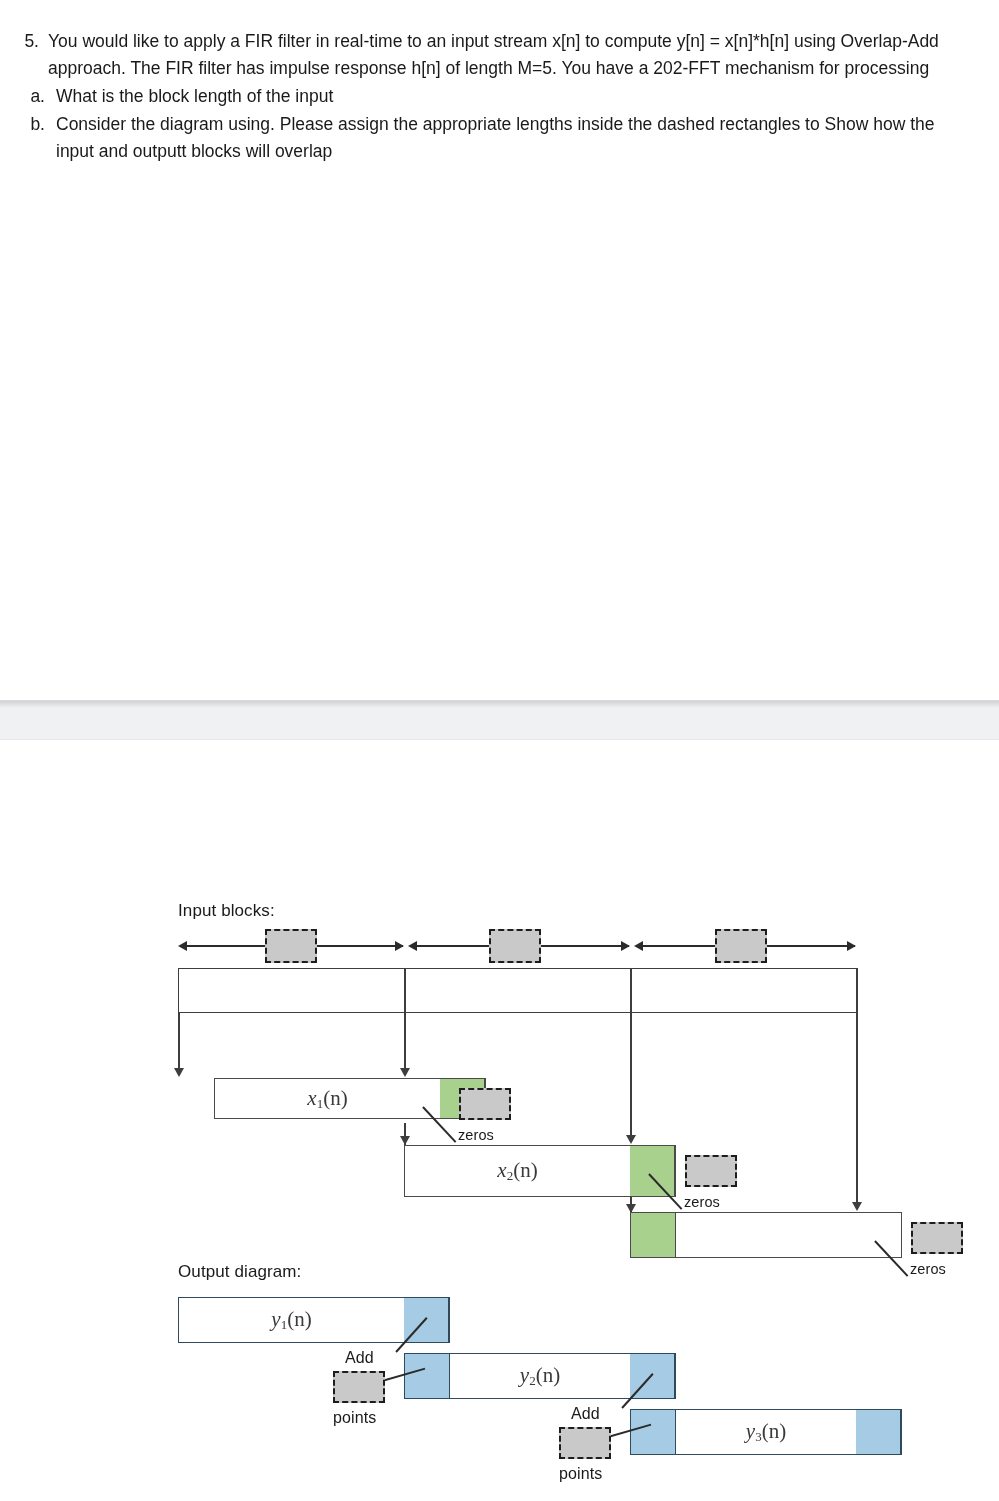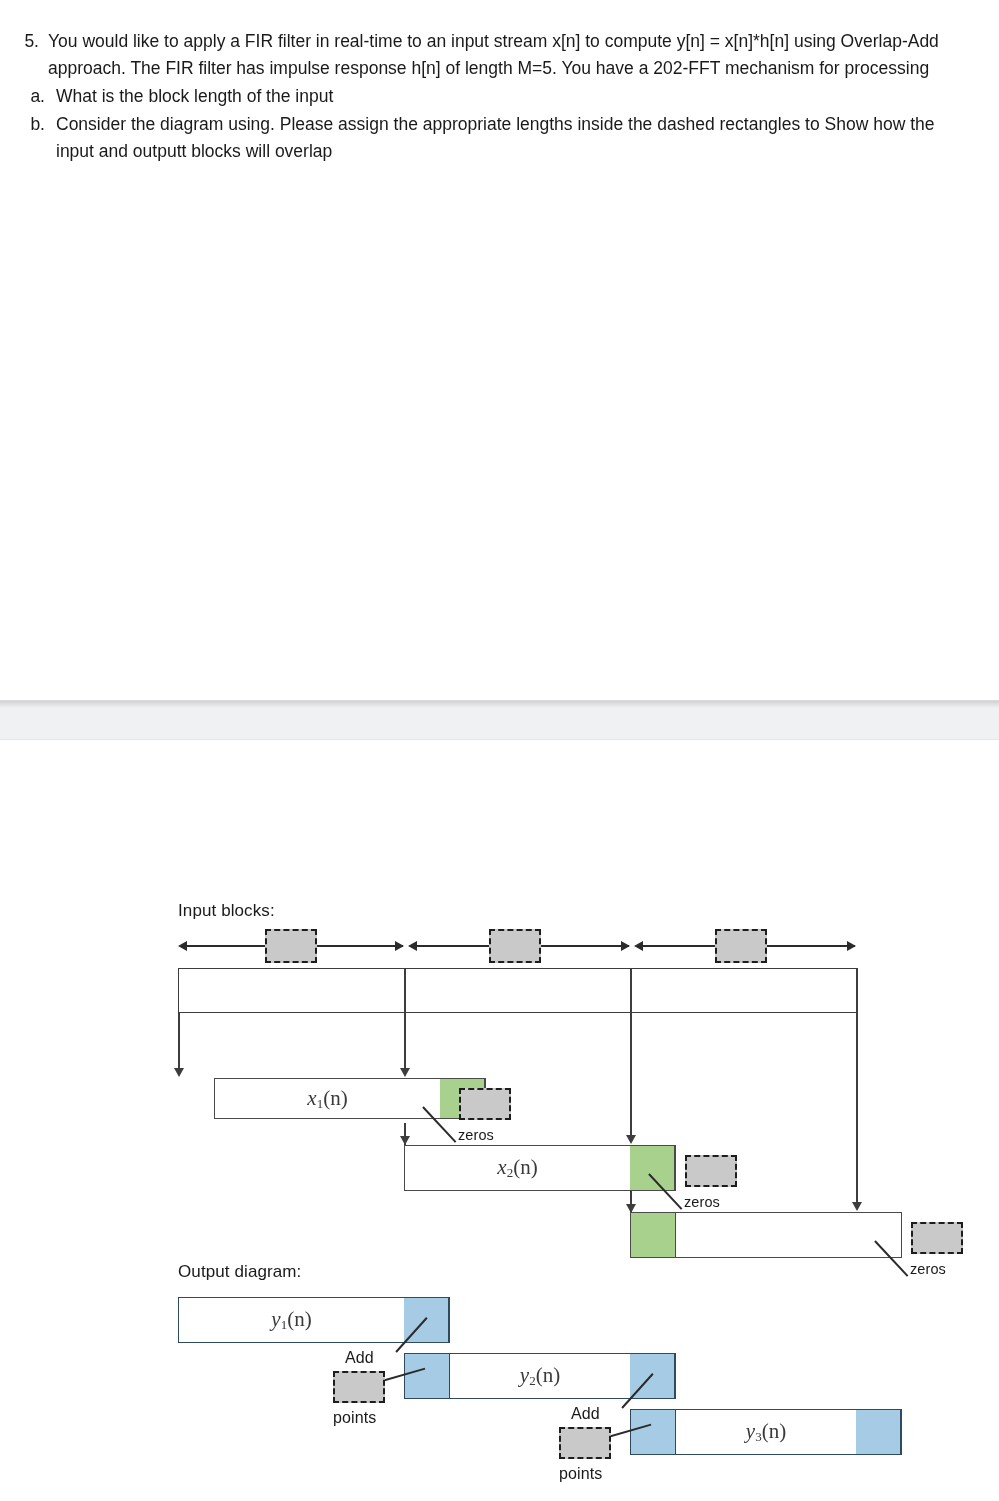--- a/index.html
+++ b/index.html
@@ -191,21 +191,21 @@
       <span class="mathlab">x<sub>1</sub><span class="paren">(n)</span></span>
     </div>
     <div class="seg-green lft" style="width:45px;"></div>
   </div>
   <div class="leader" style="left:420px; top:1094px; width:0;"></div>
   <div class="leader" style="left:423px; top:365px; width:48px; transform:rotate(47deg);"></div>
 
   <div class="dashbox" style="left:459px; top:347px; width:52px; height:32px;"></div>
   <div class="tiny-lab" style="left:458px; top:386px;">zeros</div>
 
-  <div class="blk" style="left:404px; top:404px; width:272px; height:46px;">
+  <div class="blk" style="left:404px; top:404px; width:272px; height:52px;">
     <div class="seg-white">
       <span class="mathlab">x<sub>2</sub><span class="paren">(n)</span></span>
     </div>
     <div class="seg-green lft" style="width:45px;"></div>
   </div>
   <div class="leader" style="left:649px; top:432px; width:48px; transform:rotate(47deg);"></div>
   <div class="dashbox" style="left:685px; top:414px; width:52px; height:32px;"></div>
   <div class="tiny-lab" style="left:684px; top:453px;">zeros</div>
 
   <div class="blk" style="left:630px; top:471px; width:272px; height:46px;">

